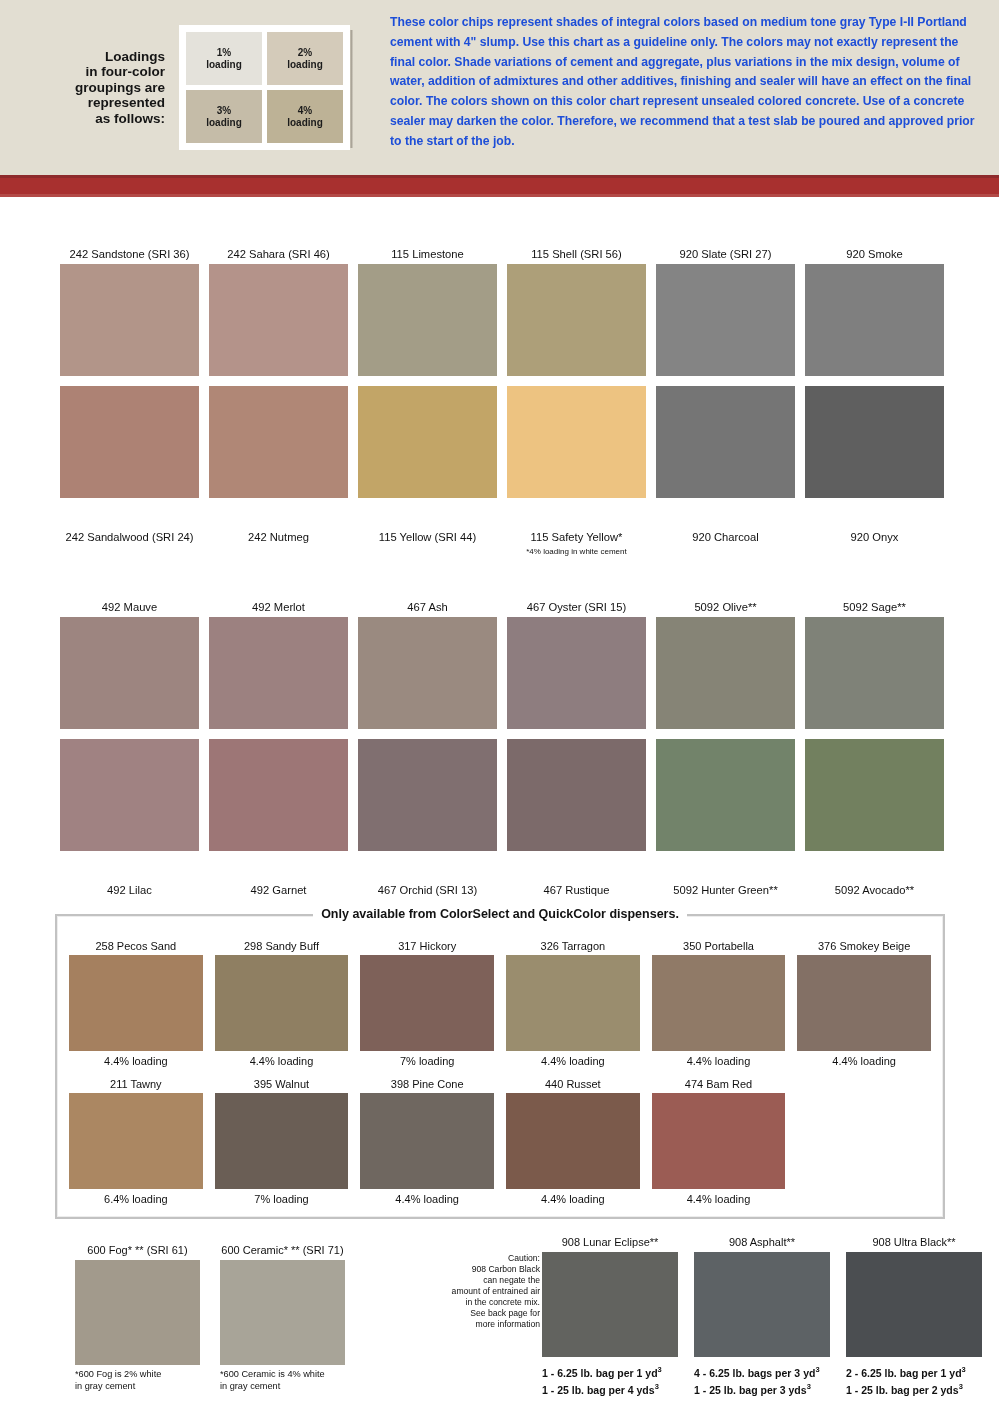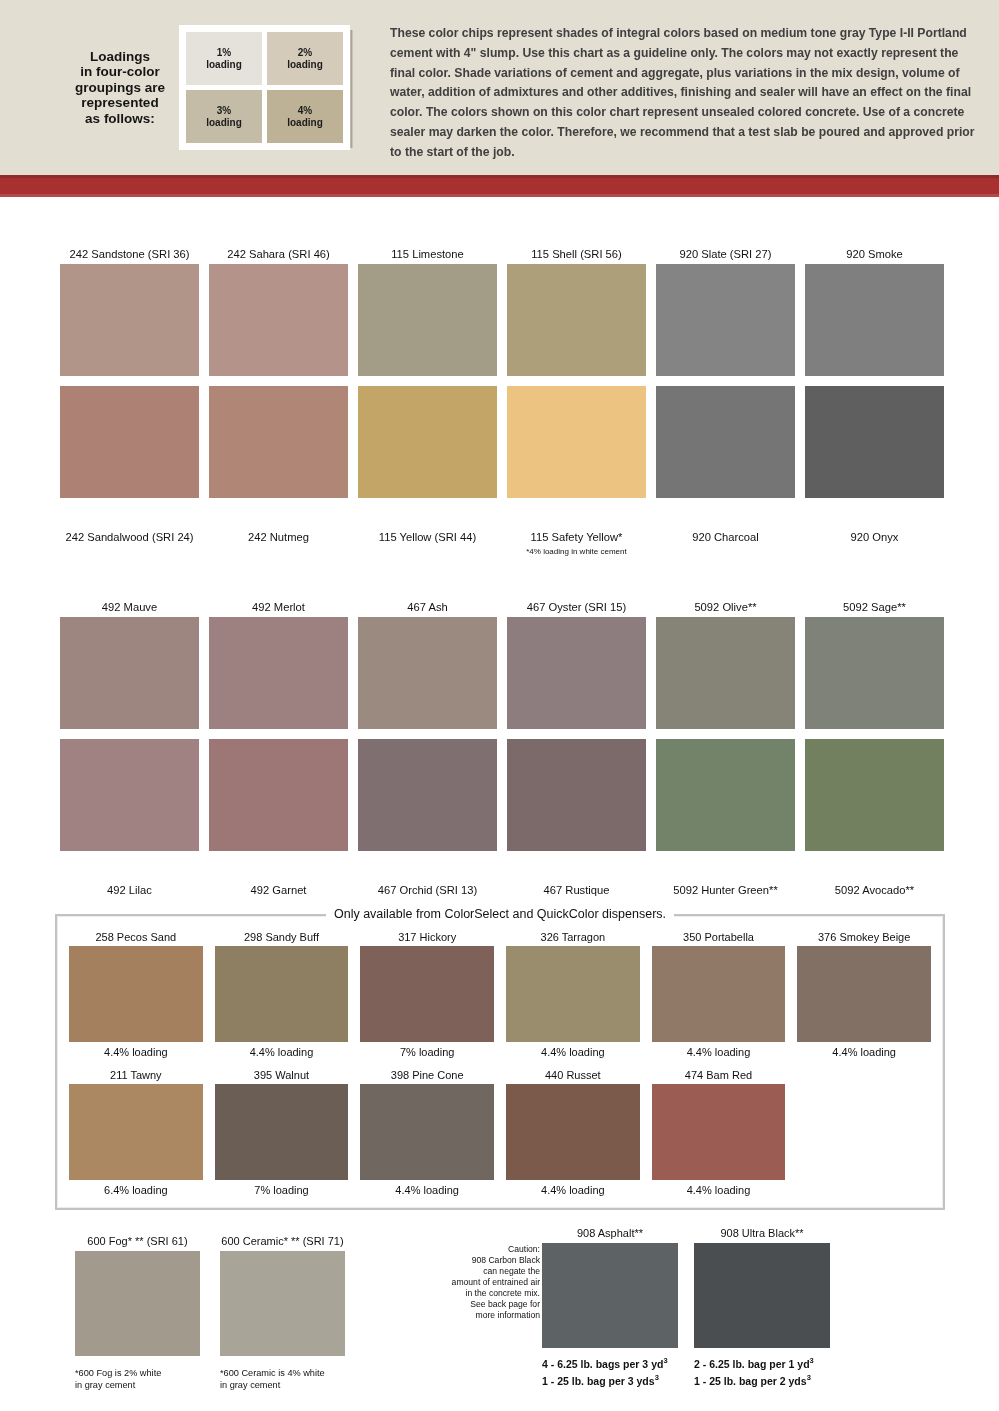--- a/index.html
+++ b/index.html
@@ -16,21 +16,21 @@
     position:relative;
     width:999px;height:175px;
     background:#e2ded2;
     box-sizing:border-box;
   }
   .legend-wrap{
     position:absolute;left:0;top:0;width:360px;height:175px;
     display:flex;align-items:center;justify-content:flex-end;
   }
   .legend-caption{
-    text-align:center;
+    text-align:right;
     font-size:13.5px;
     font-weight:bold;
     line-height:15.5px;
     color:#151515;
     padding-right:14px;
   }
   .legend-box{
     background:#ffffff;
     padding:7px;
     display:grid;
@@ -43,23 +43,23 @@
     display:flex;flex-direction:column;
     align-items:center;justify-content:center;
     font-size:10px;font-weight:bold;line-height:12px;color:#1b1b1b;
     text-align:center;
   }
   .legend-divider{
     position:absolute;left:350px;top:30px;width:3px;height:118px;
     background:linear-gradient(to right,#c9c4b6,#aaa498,#d6d2c6);
   }
   .intro{
-    position:absolute;left:390px;top:24px;width:585px;
+    position:absolute;left:390px;top:13px;width:585px;
     font-size:12.2px;font-weight:bold;line-height:19.8px;
-    color:#404040;
+    color:#1d4ed8;
   }
   .redbar{
     width:999px;height:22px;
     background:#a8302f;
     border-top:3px solid #8e2b2c;
     border-bottom:3px solid #b34a47;
     box-sizing:border-box;
   }
 
   
@@ -105,43 +105,44 @@
     border:2px solid #c2c2c2;
     box-shadow:0 0 0 1px #ededed inset;
     background:#fff;
     box-sizing:border-box;
     padding:14px 12px 10px 12px;
   }
   .disp-title{
     position:absolute;
     top:-9px;left:0;width:100%;
     text-align:center;
-    font-size:12.5px;font-weight:normal;
+    font-size:12.5px;font-weight:bold;
     color:#121212;
     pointer-events:none;
   }
   .disp-title span{background:#ffffff;padding:0 8px;}
   .disp-grid{
     display:grid;
     grid-template-columns:repeat(6,1fr);
     column-gap:12px;
+    margin-top:9px;
   }
   .disp-cell{text-align:center;}
   .disp-name{font-size:11px;line-height:14px;padding-bottom:2px;color:#111;white-space:nowrap;}
   .disp-load{font-size:11px;line-height:15px;padding-top:3px;color:#111;}
 
   
   .bottom{
     position:relative;
     width:999px;height:215px;
     margin-top:16px;
     text-decoration:underline;
   }
   .bot-chip-name{font-size:11px;text-align:center;line-height:14px;color:#111;padding-bottom:3px;white-space:nowrap;}
-  .bot-note{font-size:9.2px;line-height:11.5px;color:#111;padding-top:12px;}
+  .bot-note{font-size:9.2px;line-height:11.5px;color:#111;padding-top:4px;}
   .caution{
     font-size:8.6px;line-height:11px;text-align:right;color:#111;
   }
   .bag{font-size:10.5px;font-weight:bold;line-height:14px;color:#111;white-space:nowrap;}
   .bag sup{font-size:7.5px;}
   .footer-note{
     position:absolute;left:0;bottom:18px;width:999px;
     text-align:center;font-size:11.5px;font-weight:bold;color:#111;
   }
 </style>
@@ -436,20 +437,28 @@
       <div>Caution:</div>
       <div>908 Carbon Black</div>
       <div>can negate the</div>
       <div>amount of entrained air</div>
       <div>in the concrete mix.</div>
       <div>See back page for</div>
       <div>more information</div>
     </div>
   <div style="position:absolute;left:542px;top:0px;width:440px;display:flex;gap:16px;" id="black-chips">
       <div style="width: 136px;">
+        <div class="bot-chip-name">908 Lunar Eclipse**</div>
+        <div class="chip" title="908 Lunar Eclipse**" style="height: 105px; background: rgb(98, 99, 95);"></div>
+        <div style="padding-top: 6px;">
+          <div class="bag">1 - 6.25 lb. bag per 1 yd<sup>3</sup></div>
+          <div class="bag">1 - 25 lb. bag per 4 yds<sup>3</sup></div>
+        </div>
+      </div>
+      <div style="width: 136px;">
         <div class="bot-chip-name">908 Asphalt**</div>
         <div class="chip" title="908 Asphalt**" style="height: 105px; background: rgb(93, 98, 101);"></div>
         <div style="padding-top: 6px;">
           <div class="bag">4 - 6.25 lb. bags per 3 yd<sup>3</sup></div>
           <div class="bag">1 - 25 lb. bag per 3 yds<sup>3</sup></div>
         </div>
       </div>
       <div style="width: 136px;">
         <div class="bot-chip-name">908 Ultra Black**</div>
         <div class="chip" title="908 Ultra Black**" style="height: 105px; background: rgb(75, 78, 81);"></div>

